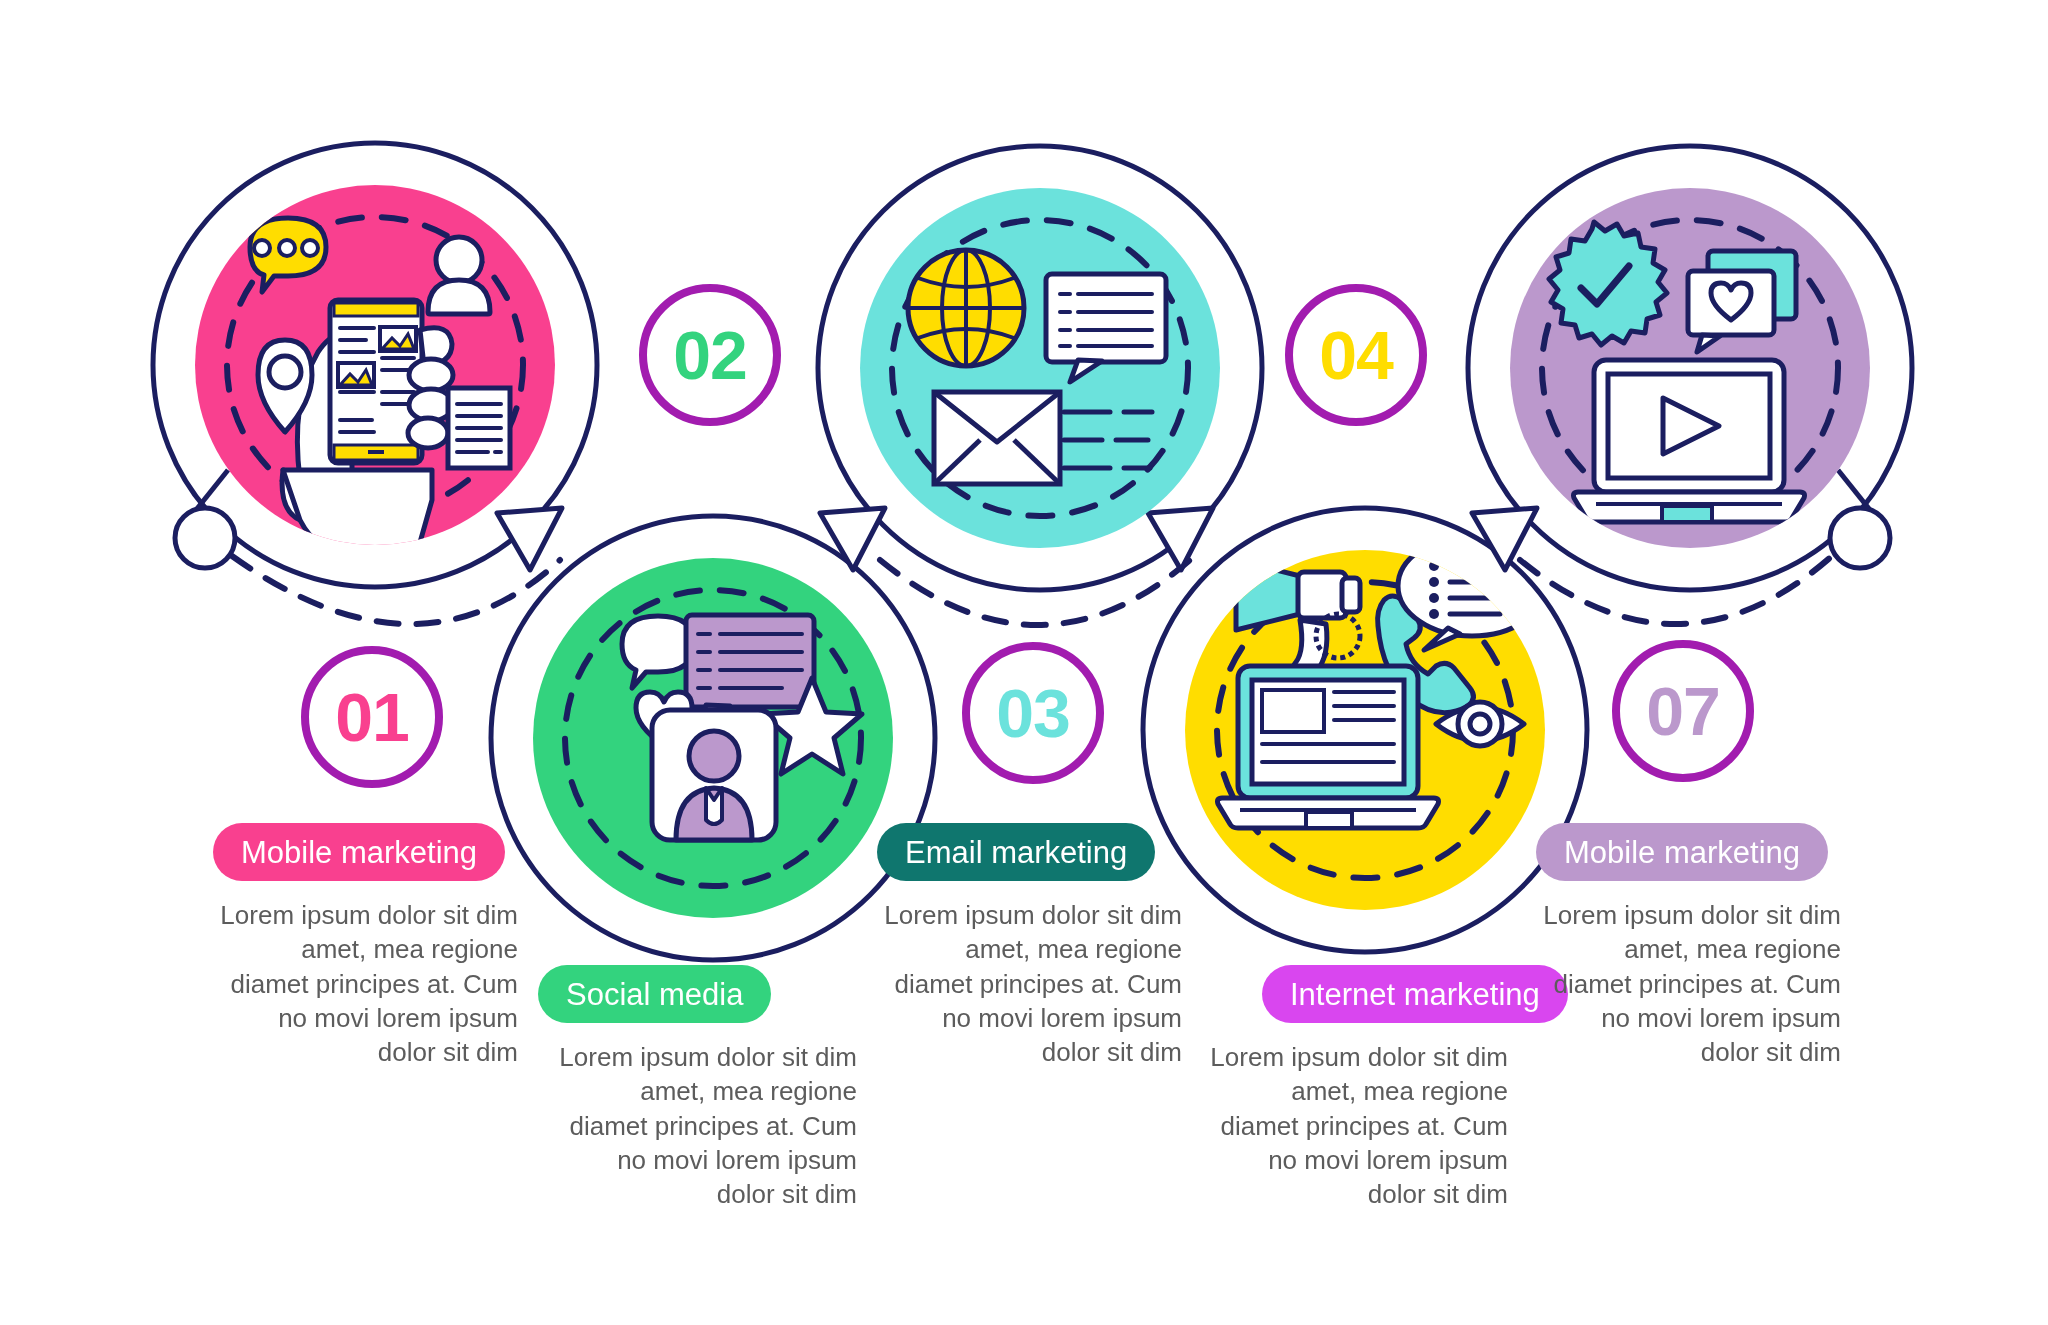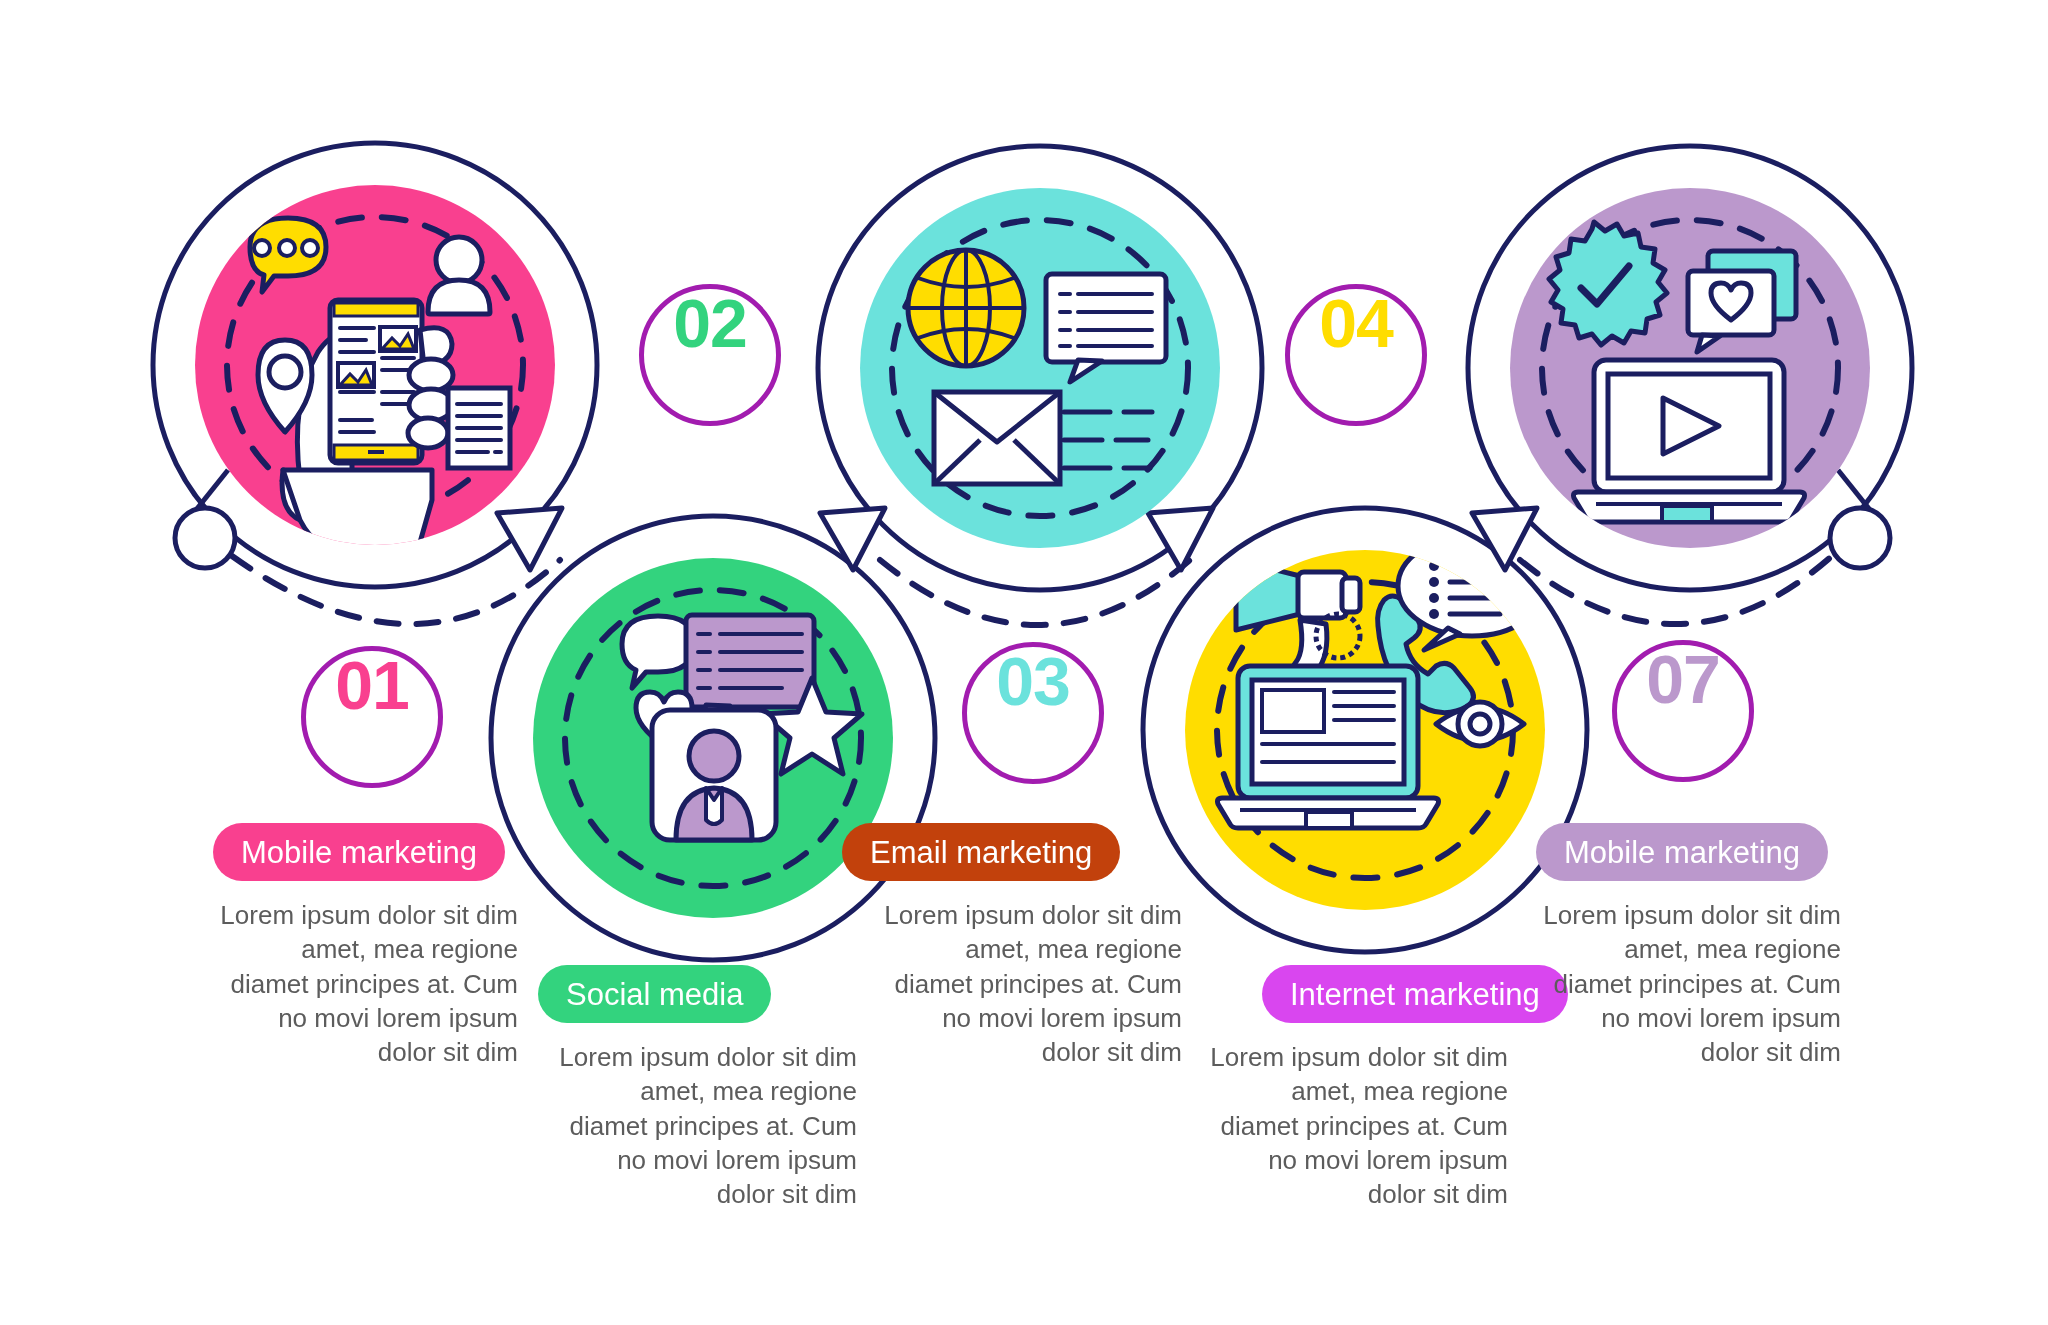--- a/index.html
+++ b/index.html
@@ -20,24 +20,24 @@
     position: absolute;
     left: 0; top: 0;
     width: 2048px; height: 1325px;
   }
 
   
   .num-badge {
     position: absolute;
     width: 142px; height: 142px;
     border-radius: 50%;
-    border: 5px solid #a21caf;
+    border: 8px solid #a21caf;
     background: #ffffff;
     display: flex;
-    align-items: flex-start;
+    align-items: center;
     justify-content: center;
     z-index: 30;
   }
   .num-badge span {
     font-size: 68px;
     font-weight: bold;
     line-height: 1;
     letter-spacing: -1px;
   }
 
@@ -337,21 +337,21 @@
   <div class="num-badge" style="left:1612px; top:640px;">
     <span style="color:#bb98cc;">07</span>
   </div>
 
   <div class="pill" style="left:213px; top:823px; background:#f9408f;">
     <span>Mobile marketing</span>
   </div>
   <div class="pill" style="left:538px; top:965px; background:#33d37e;">
     <span>Social media</span>
   </div>
-  <div class="pill" style="left:842px; top:823px; background:#c2410c;">
+  <div class="pill" style="left:877px; top:823px; background:#0f766e;">
     <span>Email marketing</span>
   </div>
   <div class="pill" style="left:1262px; top:965px; background:#d946ef;">
     <span>Internet marketing</span>
   </div>
   <div class="pill" style="left:1536px; top:823px; background:#bb98cc;">
     <span>Mobile marketing</span>
   </div>
 
   <div class="body-text right" style="left:218px; top:898px;">Lorem ipsum dolor sit dim amet, mea regione diamet principes at. Cum no movi lorem ipsum dolor sit dim</div>

